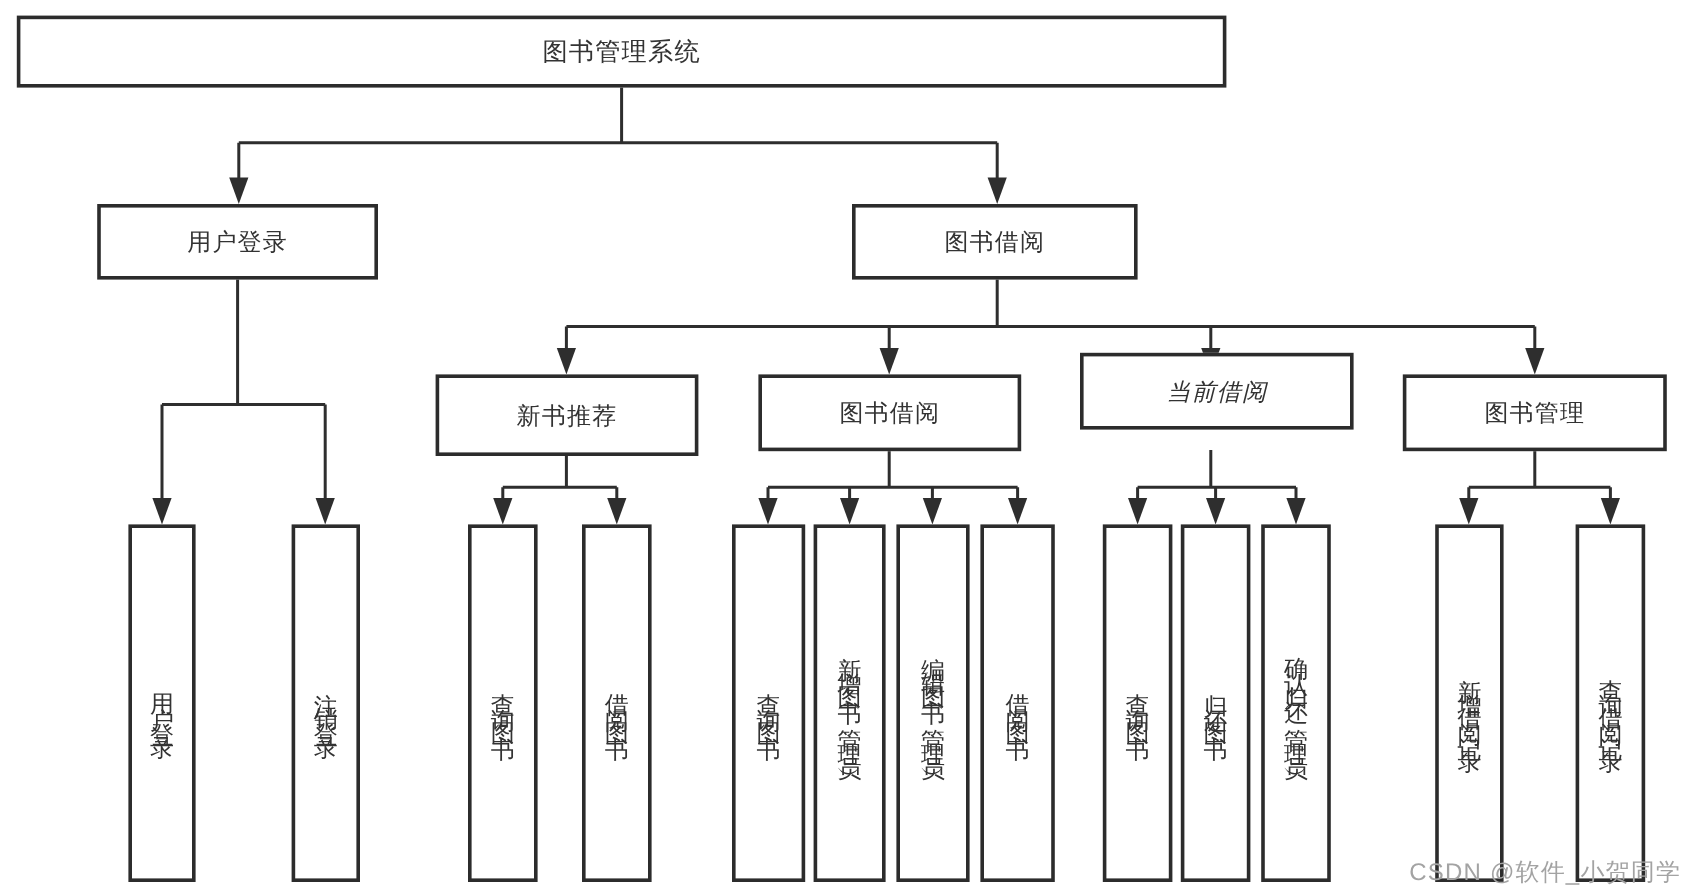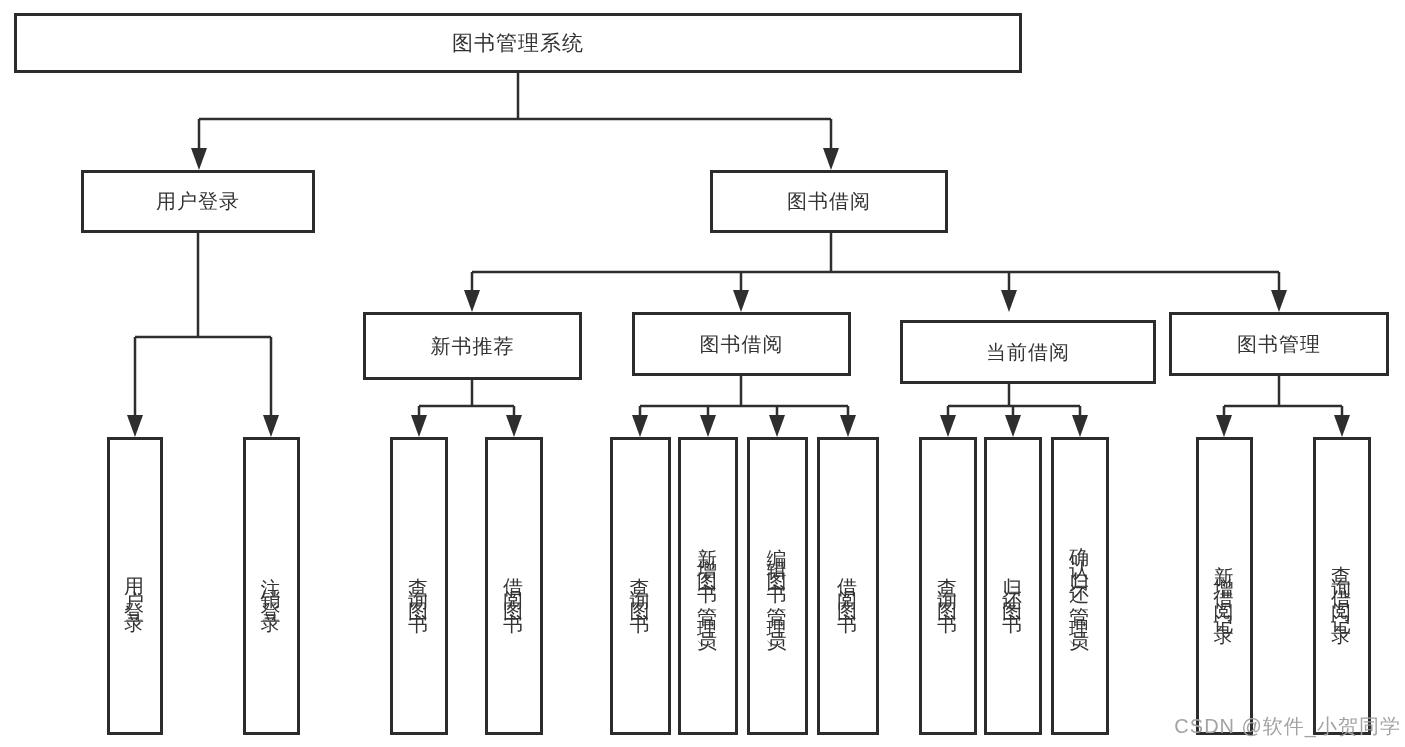--- a/index.html
+++ b/index.html
@@ -94,21 +94,21 @@
     </g>
   </svg>
 
   <div class="box root-box" style="left:14px; top:13px; width:1008px; height:60px;">图书管理系统</div>
 
   <div class="box" style="left:81px; top:170px; width:234px; height:63px;">用户登录</div>
   <div class="box" style="left:710px; top:170px; width:238px; height:63px;">图书借阅</div>
 
   <div class="box" style="left:363px; top:312px; width:219px; height:68px;">新书推荐</div>
   <div class="box" style="left:632px; top:312px; width:219px; height:64px;">图书借阅</div>
-  <div class="box" style="left:900px; top:320px; width:256px; height:64px;">当前借阅</div>
+  <div class="box" style="left:900px; top:294px; width:228px; height:64px;font-style:italic;">当前借阅</div>
   <div class="box" style="left:1169px; top:312px; width:220px; height:64px;">图书管理</div>
 
   <div class="box vbox" style="left:107px; top:437px; width:56px; height:298px;">用户登录</div>
   <div class="box vbox" style="left:243px; top:437px; width:57px; height:298px;">注销登录</div>
 
   <div class="box vbox" style="left:390px; top:437px; width:58px; height:298px;">查询图书</div>
   <div class="box vbox" style="left:485px; top:437px; width:58px; height:298px;">借阅图书</div>
 
   <div class="box vbox" style="left:610px; top:437px; width:61px; height:298px;">查询图书</div>
   <div class="box vbox" style="left:678px; top:437px; width:60px; height:298px;">新增图书（管理员）</div>

